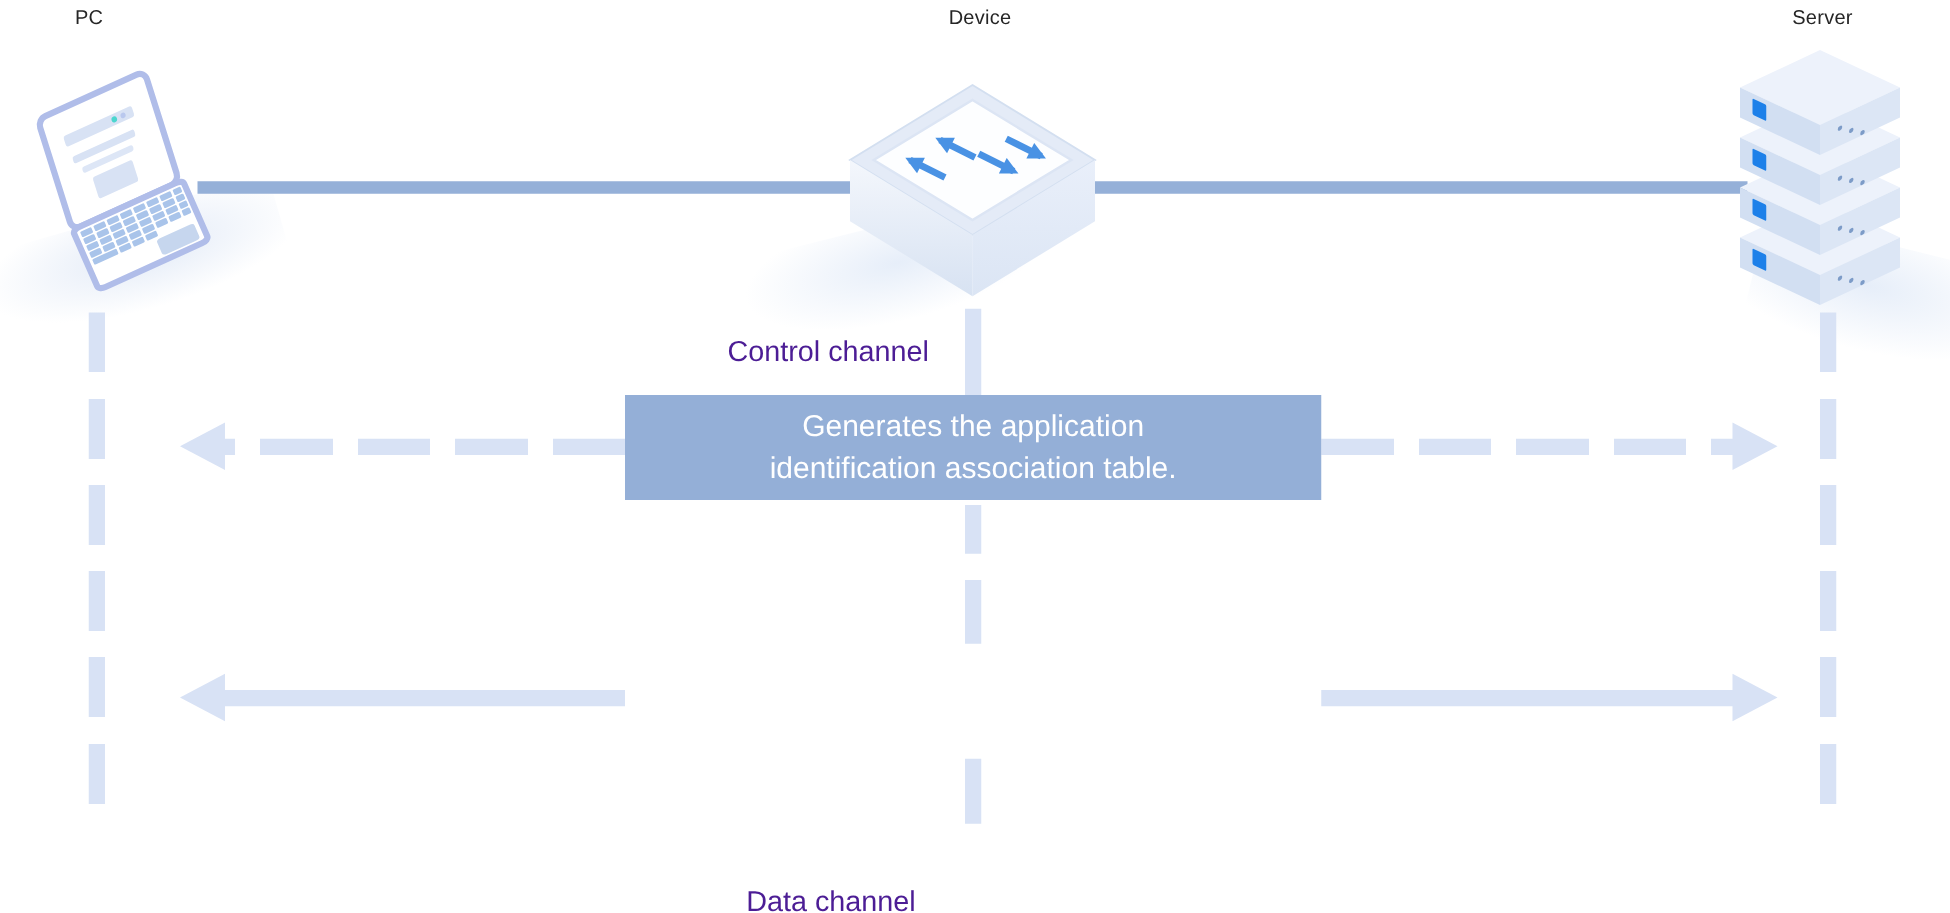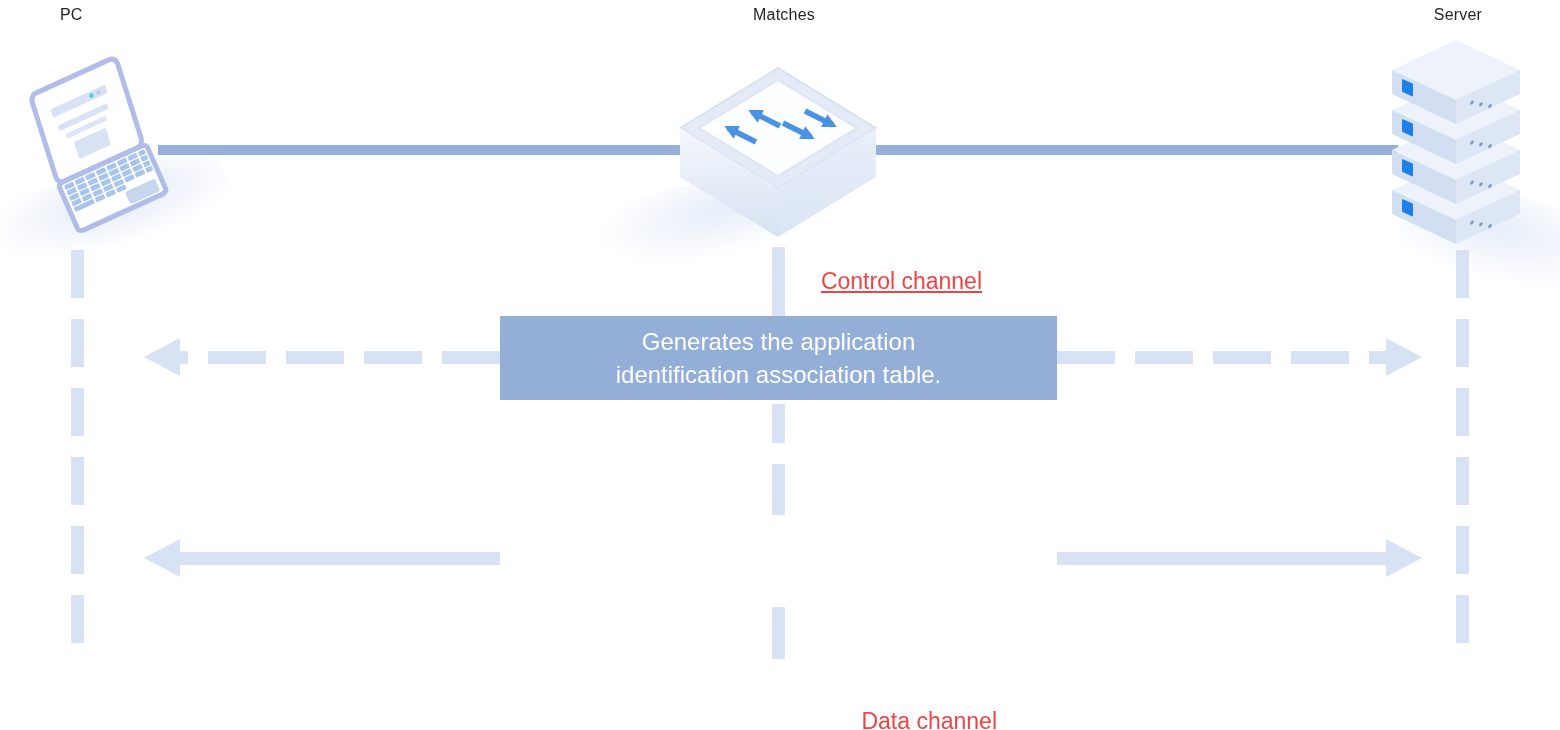--- a/index.html
+++ b/index.html
@@ -8,21 +8,21 @@
     font-family:"Liberation Sans",sans-serif;
   }
   
   .node-label{
     position:absolute;top:6px;font-size:16px;color:#262626;letter-spacing:.2px;
   }
   .lbl-pc{left:60px;}
   .lbl-device{left:634px;width:300px;text-align:center;}
   .lbl-server{left:1308px;width:300px;text-align:center;}
   .channel-label{
-    position:absolute;font-size:23px;color:#ef4444;text-align:right;width:400px;z-index:5;text-decoration:underline;
+    position:absolute;font-size:23px;color:#4c1d95;text-align:left;width:400px;z-index:5;
   }
   .lbl-control{left:582px;top:268px;}
   .lbl-data{left:597px;top:708px;}
   
   .main-line{
     position:absolute;left:158px;top:145px;width:1240px;height:10px;
     background:#95b0d8;z-index:1;
   }
   
   .vdash{
@@ -79,21 +79,21 @@
 </head>
 <body>
 
 <div class="canvas">
 
   <div class="shadow sh-laptop"></div>
   <div class="shadow sh-switch"></div>
   <div class="shadow sh-server"></div>
 
   <div class="node-label lbl-pc">PC</div>
-  <div class="node-label lbl-device">Matches</div>
+  <div class="node-label lbl-device">Device</div>
   <div class="node-label lbl-server">Server</div>
 
   <div class="main-line"></div>
 
   <div class="vdash vdash-left"></div>
   <div class="vdash vdash-right"></div>
 
   <div class="vseg vseg-1"></div>
   <div class="vseg vseg-2"></div>
   <div class="vseg vseg-3"></div>

